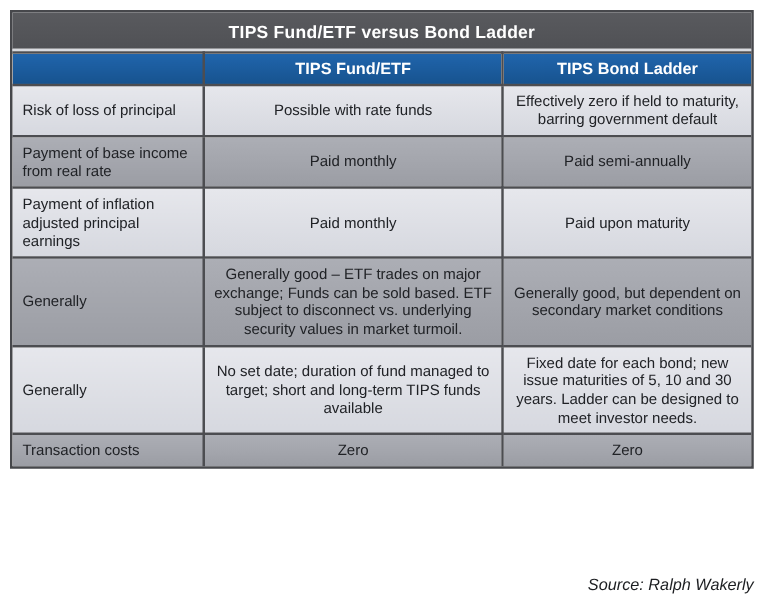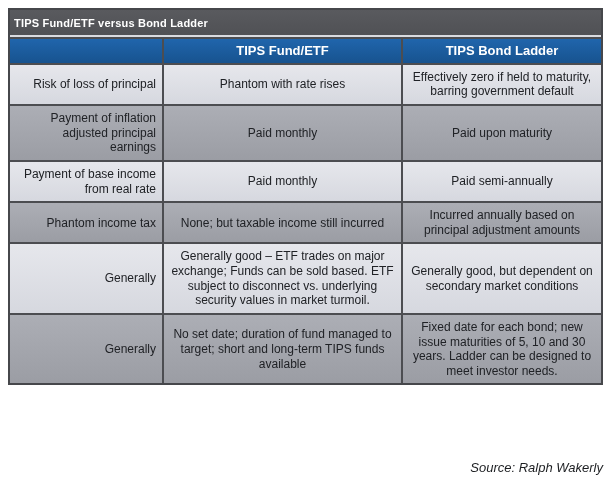--- a/index.html
+++ b/index.html
@@ -7,22 +7,22 @@
     width:611px;height:481px;background:#ffffff;
     font-family:"Liberation Sans","DejaVu Sans",sans-serif;
     color:#202226;position:relative;overflow:hidden;
   }
   .table-wrap{
     position:absolute;left:8px;top:8px;width:595px;
     border:2px solid #46474b;box-sizing:border-box;background:#fff;
   }
   .title-bar{
     background:linear-gradient(#595a5e,#505155);
-    color:#ffffff;font-weight:bold;font-size:11px;
-    padding:7px 4px 6px 4px;
+    color:#ffffff;font-weight:bold;font-size:14px;
+    text-align:center;padding:7px 4px 6px 4px;
     border-bottom:2px solid #d9dbe0;
     letter-spacing:.2px;
   }
   table{
     border-collapse:collapse;table-layout:fixed;width:591px;
     font-size:12px;line-height:1.22;
   }
   col.c1{width:153px;}
   col.c2{width:239px;}
   col.c3{width:199px;}
@@ -30,21 +30,21 @@
     border:2px solid #4c4d51;
     padding:5px 6px;vertical-align:middle;
     overflow:hidden;
   }
   thead th{
     background:linear-gradient(#2065ac,#17538f);
     color:#ffffff;font-weight:bold;font-size:13px;
     text-align:center;padding:4px 11px;
   }
   tbody td{text-align:center;}
-  tbody td.rowlabel{text-align:right;padding-left:8px;}
+  tbody td.rowlabel{text-align:left;padding-left:8px;}
   tbody tr:nth-child(odd) td{
     background:linear-gradient(#e6e7ec,#d6d8df);
   }
   tbody tr:nth-child(even) td{
     background:linear-gradient(#acaeb5,#9b9da4);
   }
   
   table tr > *:first-child{border-left:none;}
   table tr > *:last-child{border-right:none;}
   tbody tr:last-child td{border-bottom:none;}
@@ -67,46 +67,46 @@
     <thead>
       <tr>
         <th></th>
         <th>TIPS Fund/ETF</th>
         <th>TIPS Bond Ladder</th>
       </tr>
     </thead>
     <tbody>
       <tr>
         <td class="rowlabel">Risk of loss of principal</td>
-        <td>Phantom with rate rises</td>
+        <td>Possible with rate funds</td>
         <td>Effectively zero if held to maturity, barring government default</td>
-      </tr>
-      <tr>
-        <td class="rowlabel">Payment of inflation adjusted principal earnings</td>
-        <td>Paid monthly</td>
-        <td>Paid upon maturity</td>
       </tr>
       <tr>
         <td class="rowlabel">Payment of base income from real rate</td>
         <td>Paid monthly</td>
         <td>Paid semi-annually</td>
       </tr>
       <tr>
-        <td class="rowlabel">Phantom income tax</td>
-        <td>None; but taxable income still incurred</td>
-        <td>Incurred annually based on principal adjustment amounts</td>
+        <td class="rowlabel">Payment of inflation adjusted principal earnings</td>
+        <td>Paid monthly</td>
+        <td>Paid upon maturity</td>
       </tr>
       <tr>
         <td class="rowlabel">Generally</td>
         <td>Generally good – ETF trades on major exchange; Funds can be sold based. ETF subject to disconnect vs. underlying security values in market turmoil.</td>
         <td>Generally good, but dependent on secondary market conditions</td>
       </tr>
       <tr>
         <td class="rowlabel">Generally</td>
         <td>No set date; duration of fund managed to target; short and long-term TIPS funds available</td>
         <td>Fixed date for each bond; new issue maturities of 5, 10 and 30 years. Ladder can be designed to meet investor needs.</td>
       </tr>
+      <tr>
+        <td class="rowlabel">Transaction costs</td>
+        <td>Zero</td>
+        <td>Zero</td>
+      </tr>
 
     </tbody>
   </table>
 </div>
 
 <div class="source">Source: Ralph Wakerly</div>
 
 </body></html>

